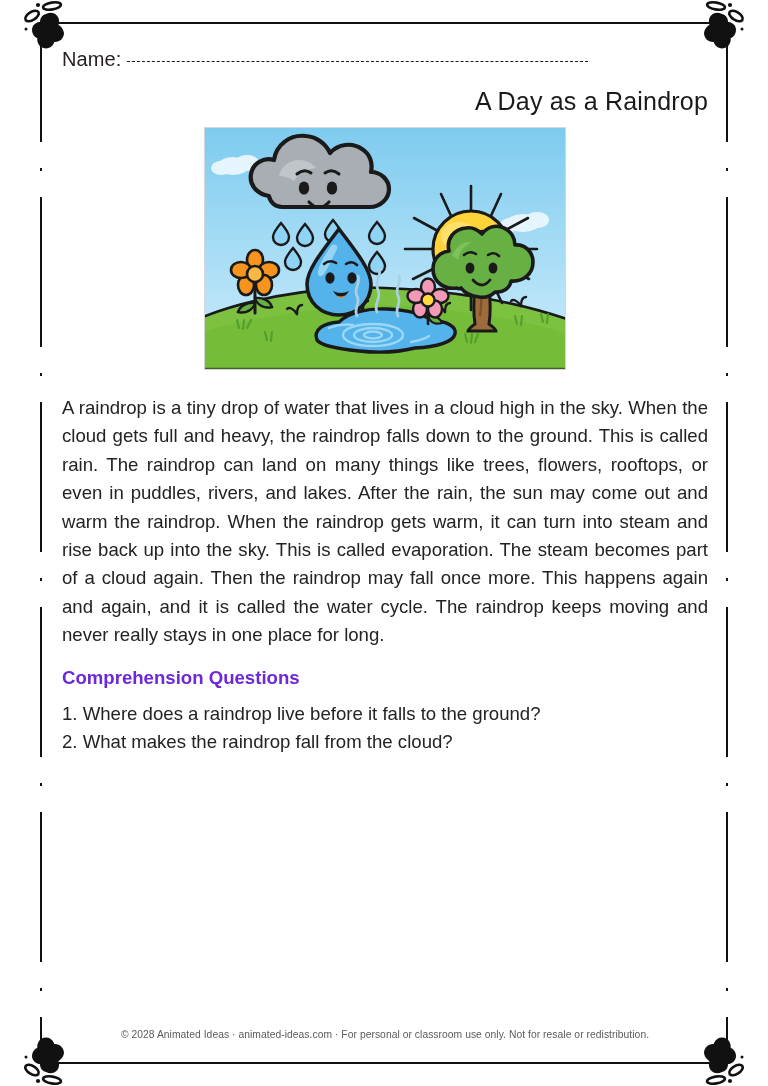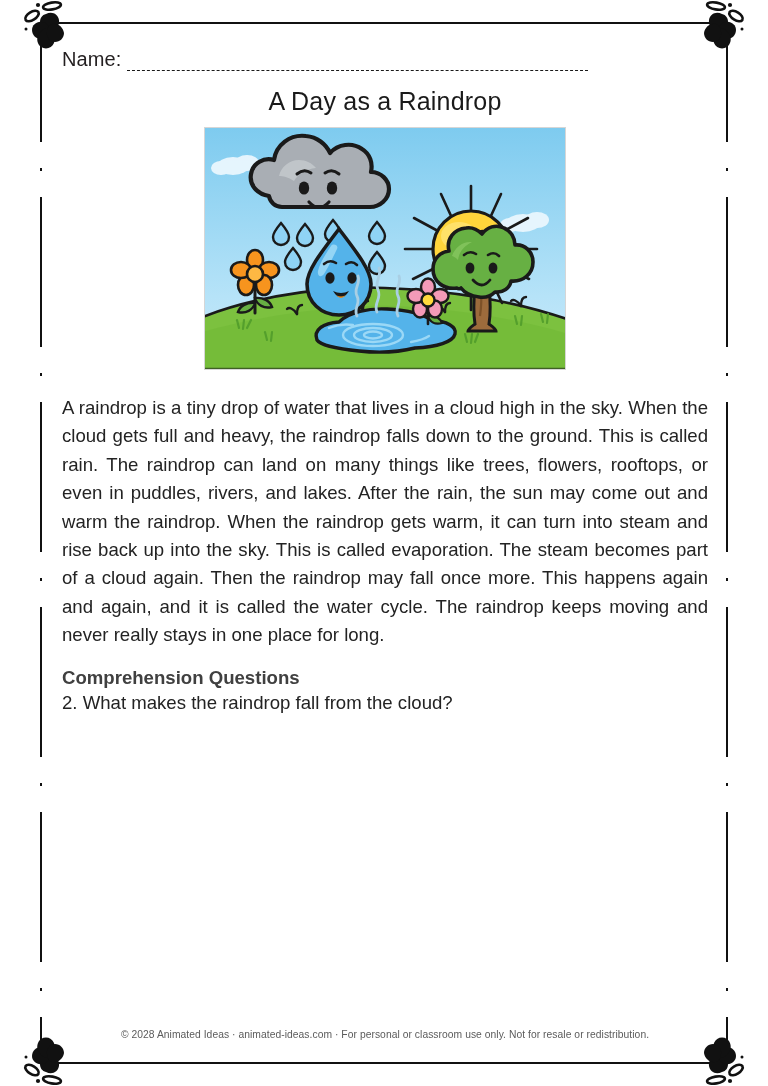--- a/index.html
+++ b/index.html
@@ -65,36 +65,36 @@
   #content {
     position: absolute;
     left: 62px;
     top: 22px;
     width: 646px;
     height: 1042px;
   }
 
   .name-row {
     display: flex;
-    align-items: flex-end;
+    align-items: flex-start;
     margin-top: 26px;
     font-size: 20px;
     letter-spacing: .1px;
   }
   .name-label { white-space: nowrap; }
   .name-rule {
     flex: 1;
     margin-left: 6px;
     margin-right: 120px;
     border-bottom: 1.6px dashed #1a1a1a;
     height: 14px;
   }
 
   .worksheet-title {
-    text-align: center;
+    text-align: right;
     font-size: 25px;
     font-weight: 400;
     letter-spacing: .2px;
     margin-top: 16px;
     color: #1a1a1a;
   }
 
   .illustration-wrap {
     margin: 11px auto 0 auto;
     width: 362px;
@@ -111,21 +111,21 @@
     line-height: 28.4px;
     text-align: justify;
     text-justify: inter-word;
     color: #232323;
   }
 
   .section-heading {
     margin-top: 17px;
     font-size: 18.6px;
     font-weight: bold;
-    color: #404040;
+    color: #6d28d9;
   }
 
   .question {
     margin-top: 0;
     font-size: 18.6px;
     line-height: 28.4px;
     text-align: justify;
     text-justify: inter-word;
     color: #232323;
   }
@@ -413,16 +413,17 @@
           <circle cx="223" cy="172" r="6.5" fill="#ffd93d" stroke="#1a1a1a" stroke-width="2.4"></circle>
         </g>
       </g>
     </svg>
   </div>
 
   <p class="passage">A raindrop is a tiny drop of water that lives in a cloud high in the sky. When the cloud gets full and heavy, the raindrop falls down to the ground. This is called rain. The raindrop can land on many things like trees, flowers, rooftops, or even in puddles, rivers, and lakes. After the rain, the sun may come out and warm the raindrop. When the raindrop gets warm, it can turn into steam and rise back up into the sky. This is called evaporation. The steam becomes part of a cloud again. Then the raindrop may fall once more. This happens again and again, and it is called the water cycle. The raindrop keeps moving and never really stays in one place for long.</p>
 
   <h2 class="section-heading">Comprehension Questions</h2>
 
+  <p class="question q1">1. Where does a raindrop live before it falls to the ground?</p>
   <p class="question">2. What makes the raindrop fall from the cloud?</p>
 
   <div class="footer-note">© 2028 Animated Ideas · animated-ideas.com · For personal or classroom use only. Not for resale or redistribution.</div>
 </div>
 
 </body></html>

